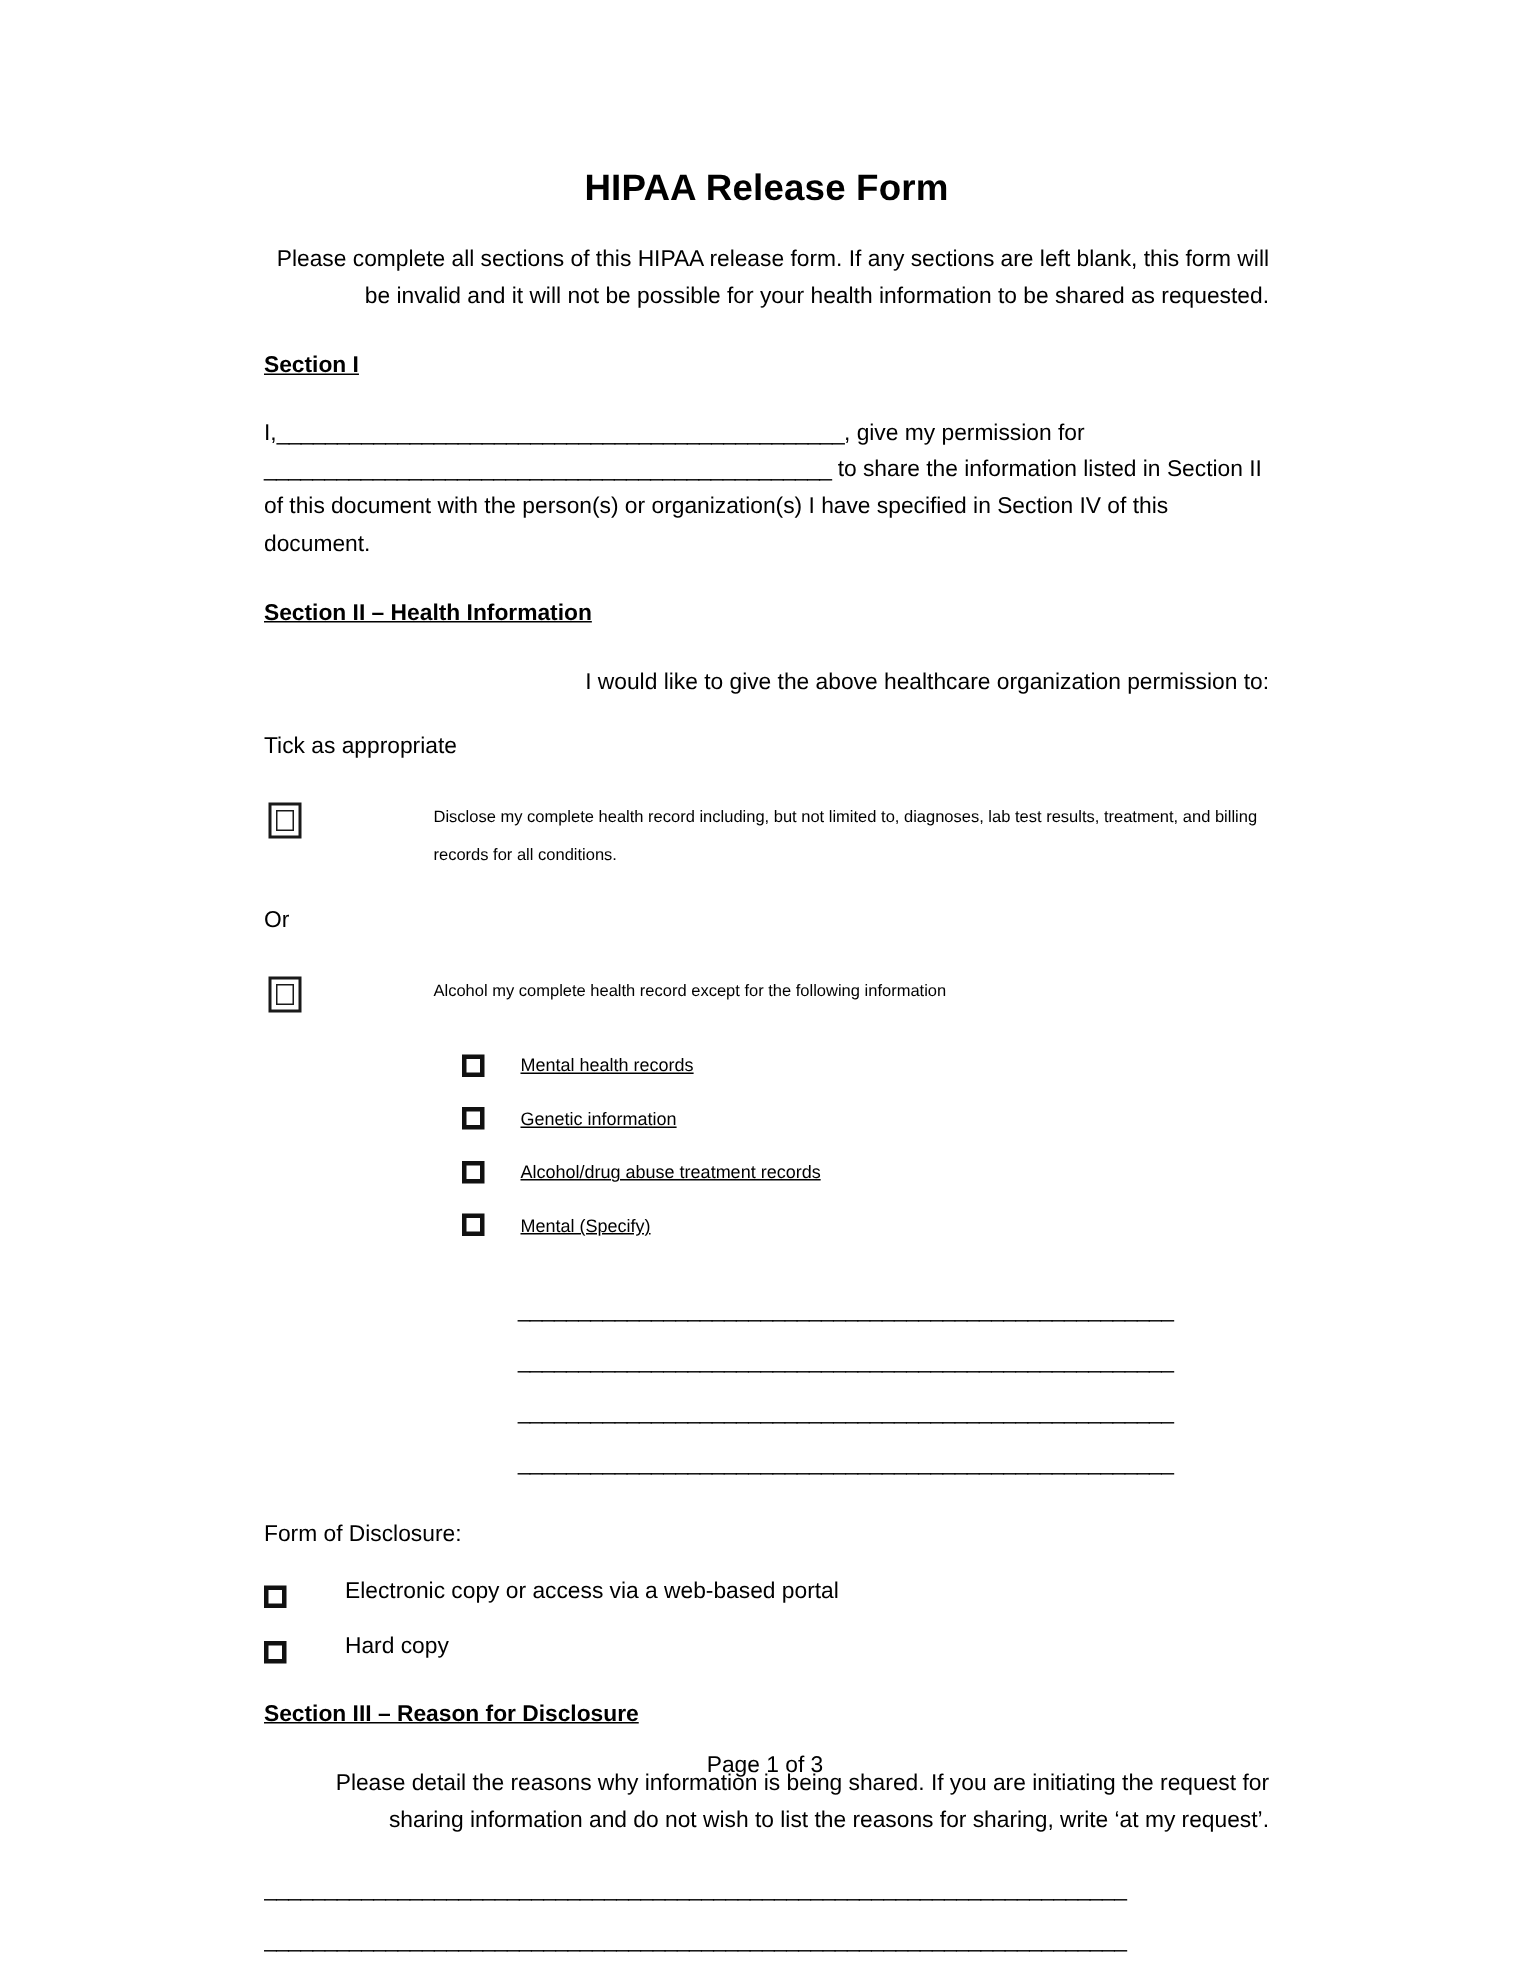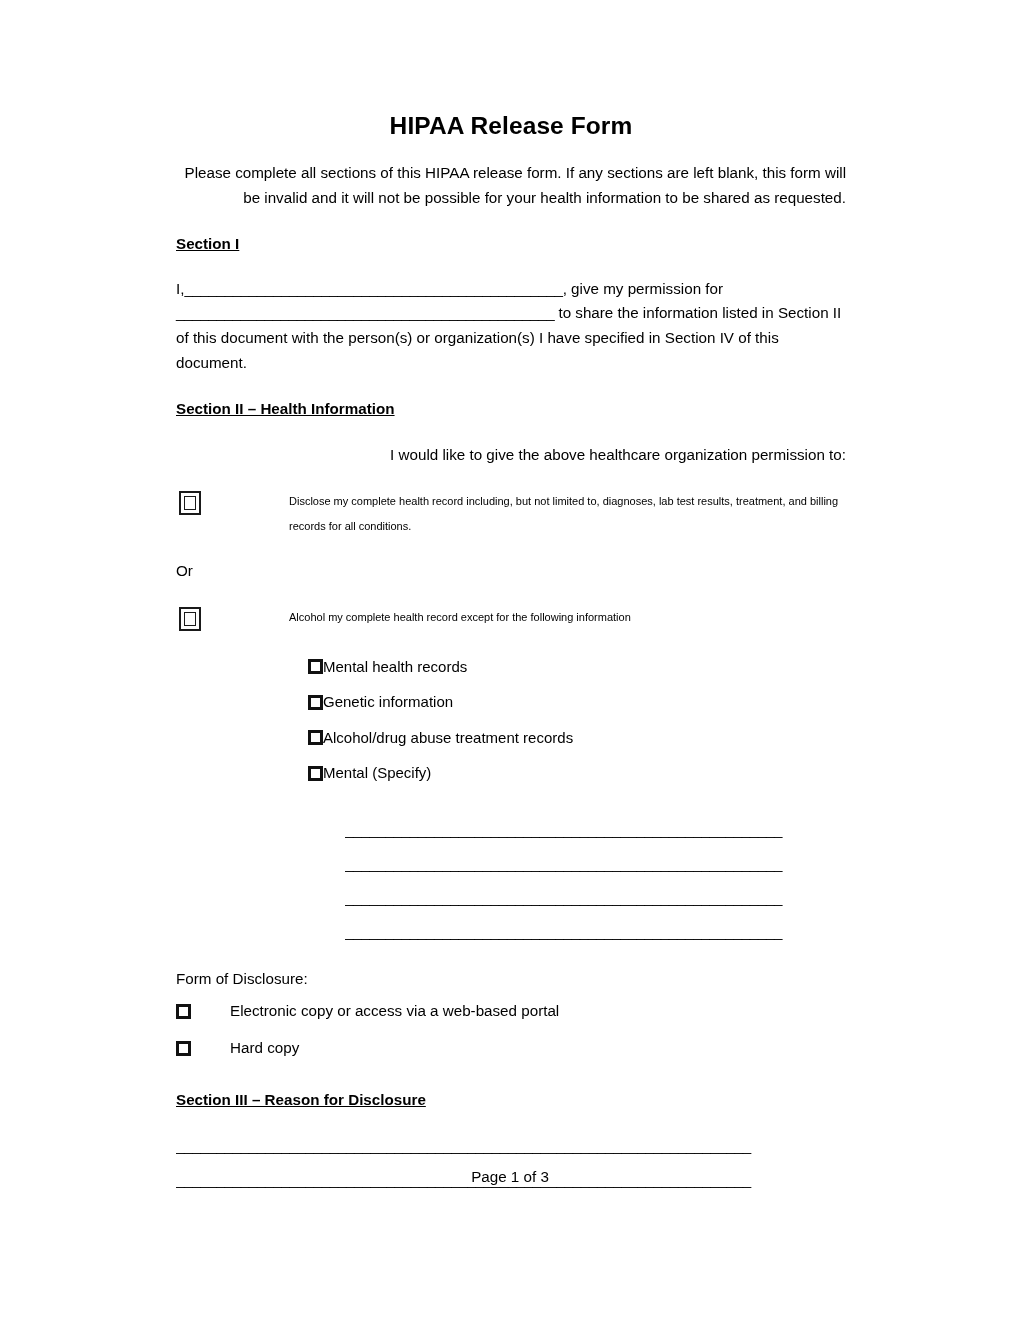--- a/index.html
+++ b/index.html
@@ -142,22 +142,24 @@
   .sub-list {
     margin-left: 132px;
     padding-top: 14px;
   }
   .sub-item {
     display: flex;
     align-items: center;
     height: 35.5px;
   }
   .sub-item .sub-label {
-    font-size: 15px;
+    margin-left: 24px;
+    font-size: 12px;
     line-height: 22px;
+    text-decoration: underline;
   }
 
   
   .blank-block {
     margin-left: 169px;
     padding-top: 22px;
   }
   .blank-line {
     font-size: 15.2px;
     line-height: 34px;
@@ -168,21 +170,21 @@
   }
 
   .disclosure-label {
     font-size: 15.2px;
     line-height: 24.6px;
     padding-top: 18px;
   }
 
   .disc-row {
     display: flex;
-    align-items: center;
+    align-items: flex-end;
     height: 35px;
     padding-top: 2px;
   }
   .disc-row .disc-label {
     margin-left: 39px;
     font-size: 15.2px;
     line-height: 22px;
   }
 
   .wide-blanks {
@@ -218,20 +220,21 @@
     <p class="para">Please complete all sections of this HIPAA release form. If any sections are left blank, this form will be invalid and it will not be possible for your health information to be shared as requested.</p>
 
     <div class="heading">Section I</div>
 
     <div class="section-one"><span>I,</span><span class="blank-inline">_______________________________________________</span><span>, give my permission for</span> <span class="blank-inline">_______________________________________________</span><span> to share the information listed in</span> <span>Section II of this document with the person(s) or organization(s) I have specified in Section IV of this document.</span></div>
 
     <div class="heading">Section II – Health Information</div>
 
     <p class="para">I would like to give the above healthcare organization permission to:</p>
 
+    <div class="tick-note">Tick as appropriate</div>
 
     <div class="opt-row">
       <span class="box-cell">
         <span class="cbx-lg"></span>
       </span>
       <div class="opt-text">Disclose my complete health record including, but not limited to, diagnoses, lab test results, treatment, and billing records for all conditions.</div>
     </div>
 
     <div class="or-line">Or</div>
 
@@ -274,20 +277,21 @@
       <span class="cbx-sm"></span>
       <span class="disc-label">Electronic copy or access via a web-based portal</span>
     </div>
     <div class="disc-row">
       <span class="cbx-sm"></span>
       <span class="disc-label">Hard copy</span>
     </div>
 
     <div class="heading">Section III – Reason for Disclosure</div>
 
+    <p class="para">Please detail the reasons why information is being shared. If you are initiating the request for sharing information and do not wish to list the reasons for sharing, write ‘at my request’.</p>
 
     <div class="wide-blanks">
       <div class="wide-line">_______________________________________________________________________</div>
       <div class="wide-line">_______________________________________________________________________</div>
 
     </div>
 
   </div>
 
   <div class="footer">Page 1 of 3</div>

